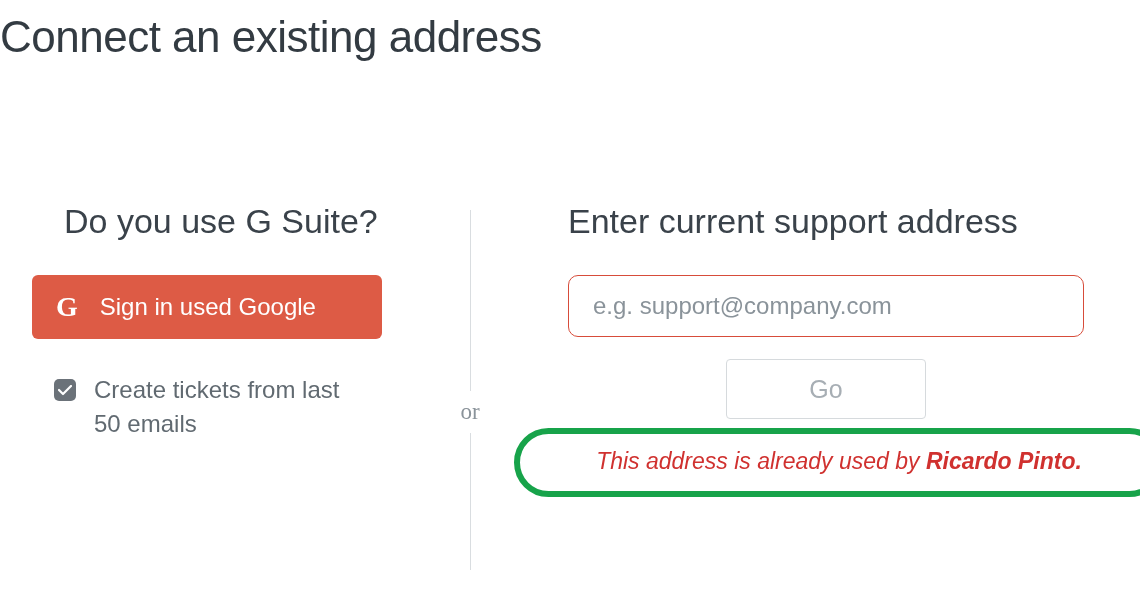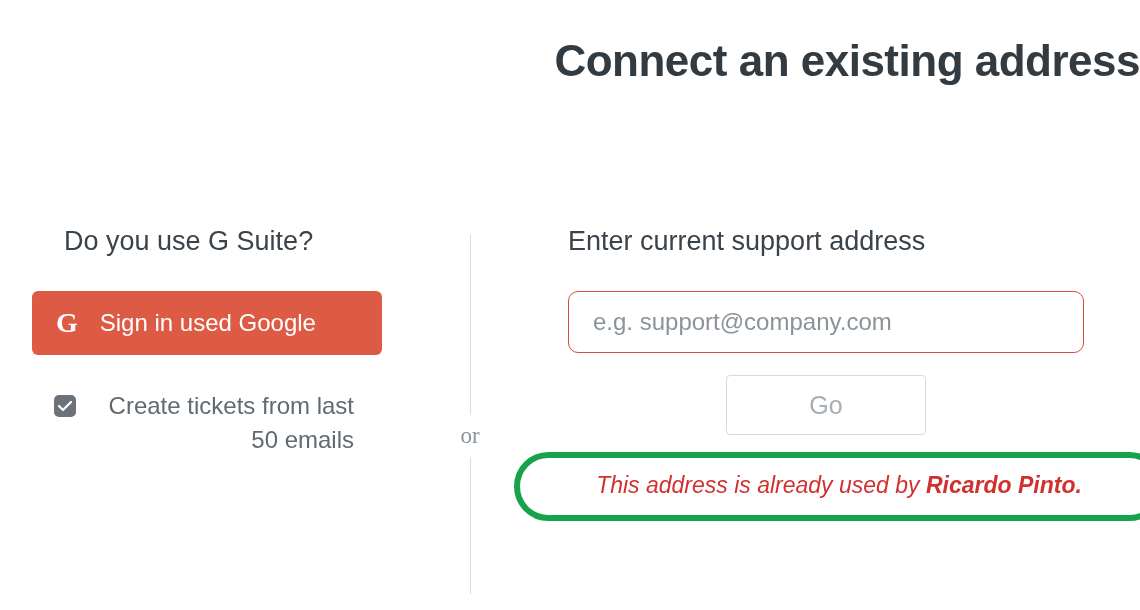--- a/index.html
+++ b/index.html
@@ -10,24 +10,24 @@
     body {
       font-family: -apple-system, BlinkMacSystemFont, "Segoe UI", Helvetica, Arial, sans-serif;
       background: #fff;
       width: 1140px;
       height: 610px;
       position: relative;
       color: #384149;
     }
     .page-title {
       font-size: 44px;
-      font-weight: 700;
-      text-align: right;
+      font-weight: 400;
+      text-align: left;
       color: #333b42;
-      padding-top: 36px;
+      padding-top: 12px;
       letter-spacing: -0.5px;
     }
     .columns {
       display: flex;
       margin-top: 140px;
       align-items: flex-start;
       position: relative;
     }
     .left-col {
       width: 460px;
@@ -52,21 +52,21 @@
       left: 470px;
       top: 210px;
       transform: translate(-50%, -50%);
       background: #fff;
       padding: 8px 4px;
       color: #8a939a;
       font-size: 23px;
       font-family: Liberation Serif, serif;
     }
     .section-heading {
-      font-size: 27px;
+      font-size: 34px;
       font-weight: 400;
       color: #3a424a;
       margin-bottom: 34px;
     }
     .left-col .section-heading {
       padding-left: 32px;
     }
     .right-col .section-heading {
     }
     .google-btn {
@@ -110,21 +110,20 @@
     }
     .checkbox svg {
       width: 14px;
       height: 11px;
     }
     .checkbox-label {
       color: #616a71;
       font-size: 24px;
       line-height: 1.4;
       max-width: 260px;
-      text-align: right;
     }
     .email-input {
       width: 100%;
       height: 62px;
       border: 1.5px solid #d74c3a;
       border-radius: 10px;
       font-size: 24px;
       color: #333;
       padding: 0 24px;
       outline: none;

